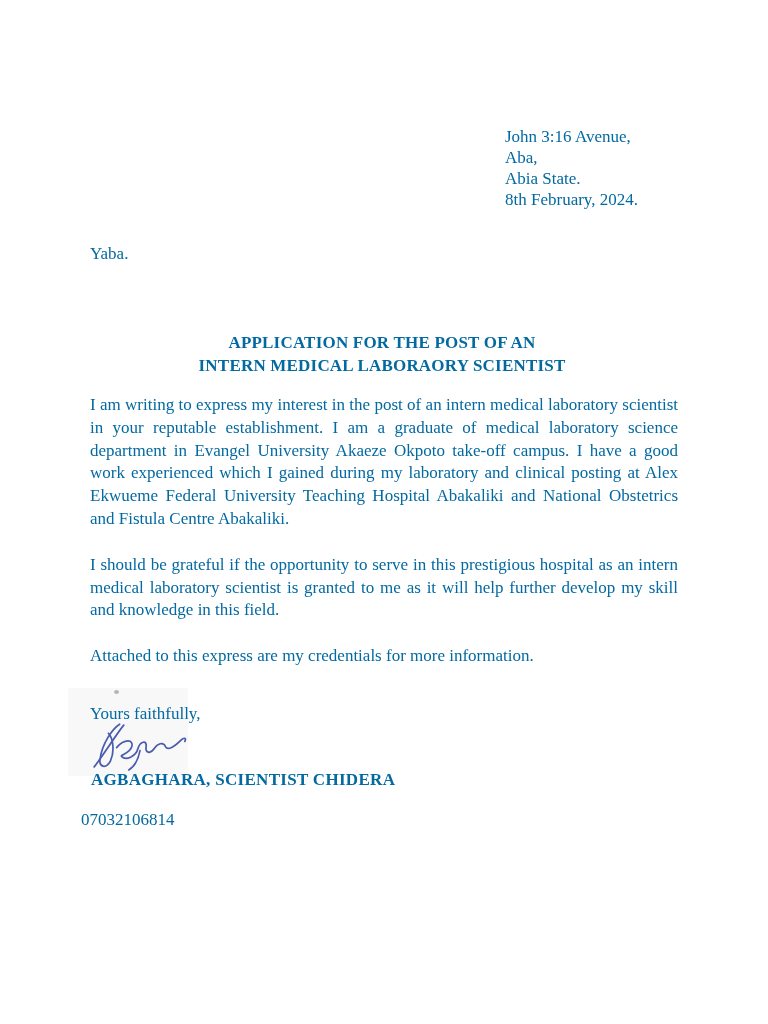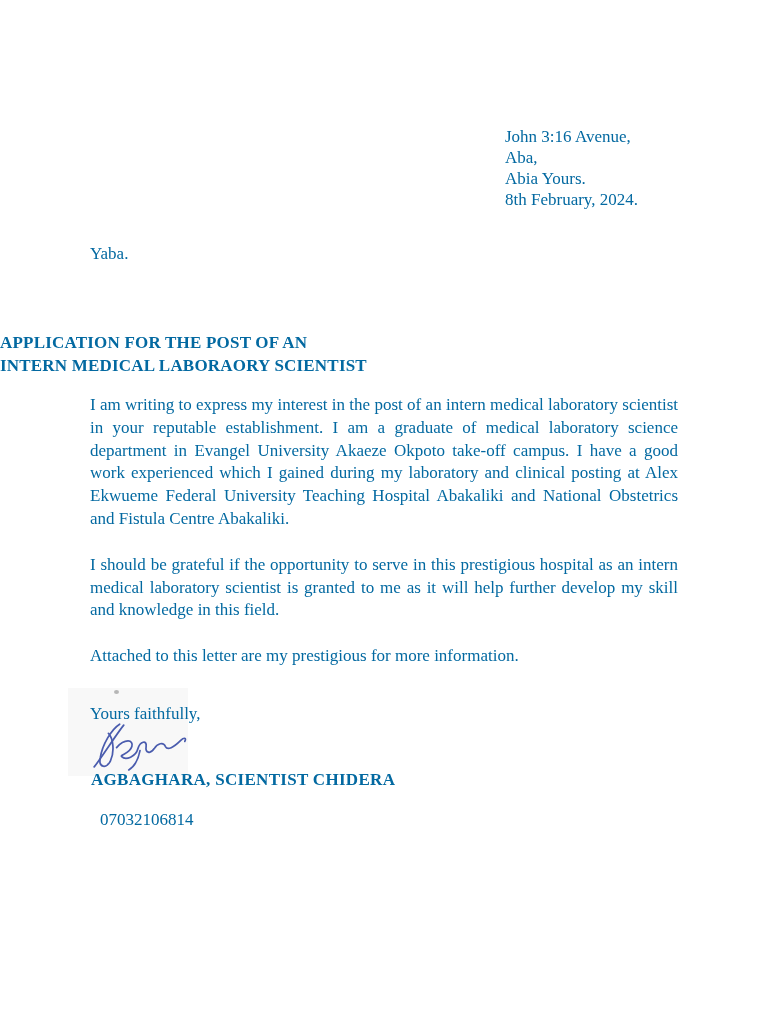--- a/index.html
+++ b/index.html
@@ -26,21 +26,21 @@
     top: 243px;
     font-size: 17px;
     line-height: 21px;
     white-space: nowrap;
   }
   .subject-block {
     position: absolute;
     left: 0;
     top: 331px;
     width: 764px;
-    text-align: left;
+    text-align: center;
     font-weight: bold;
     font-size: 17px;
     line-height: 23px;
     letter-spacing: 0.2px;
   }
   .body-block {
     position: absolute;
     left: 90px;
     top: 394px;
     width: 588px;
@@ -84,51 +84,51 @@
     position: absolute;
     left: 91px;
     top: 770px;
     font-weight: bold;
     font-size: 17px;
     letter-spacing: 0.3px;
     white-space: nowrap;
   }
   .phone-number {
     position: absolute;
-    left: 100px;
+    left: 81px;
     top: 810px;
     font-size: 17px;
     white-space: nowrap;
   }
 </style>
 </head>
 <body>
 
 <div class="page">
 
   <div class="sender-block">
     <div>John 3:16 Avenue,</div>
     <div>Aba,</div>
-    <div>Abia Yours.</div>
+    <div>Abia State.</div>
     <div>8th February, 2024.</div>
   </div>
 
   <div class="recipient-block">
     <div>Yaba.</div>
   </div>
 
   <div class="subject-block">
     <div>APPLICATION FOR THE POST OF AN</div>
     <div>INTERN MEDICAL LABORAORY SCIENTIST</div>
   </div>
 
   <div class="body-block">
     <p>I am writing to express my interest in the post of an intern medical laboratory scientist in your reputable establishment. I am a graduate of medical laboratory science department in Evangel University Akaeze Okpoto take-off campus. I have a good work experienced which I gained during my laboratory and clinical posting at Alex Ekwueme Federal University Teaching Hospital Abakaliki and National Obstetrics and Fistula Centre Abakaliki.</p>
     <p>I should be grateful if the opportunity to serve in this prestigious hospital as an intern medical laboratory scientist is granted to me as it will help further develop my skill and knowledge in this field.</p>
-    <p>Attached to this letter are my prestigious for more information.</p>
+    <p>Attached to this express are my credentials for more information.</p>
   </div>
 
   <div class="sig-patch"></div>
   <div class="sig-speck"></div>
 
   <div class="closing-line">Yours faithfully,</div>
 
   <svg class="signature-svg" viewBox="0 0 100 55" fill="none" xmlns="http://www.w3.org/2000/svg">
     <g fill="none" stroke-width="1.7" stroke-linecap="round" stroke-linejoin="round" stroke="#4a5cae">
       <path d="M30,8 C22,13 13,28 11,41 C9,51 17,52 21,44 C25,36 24,22 19,17"></path>

